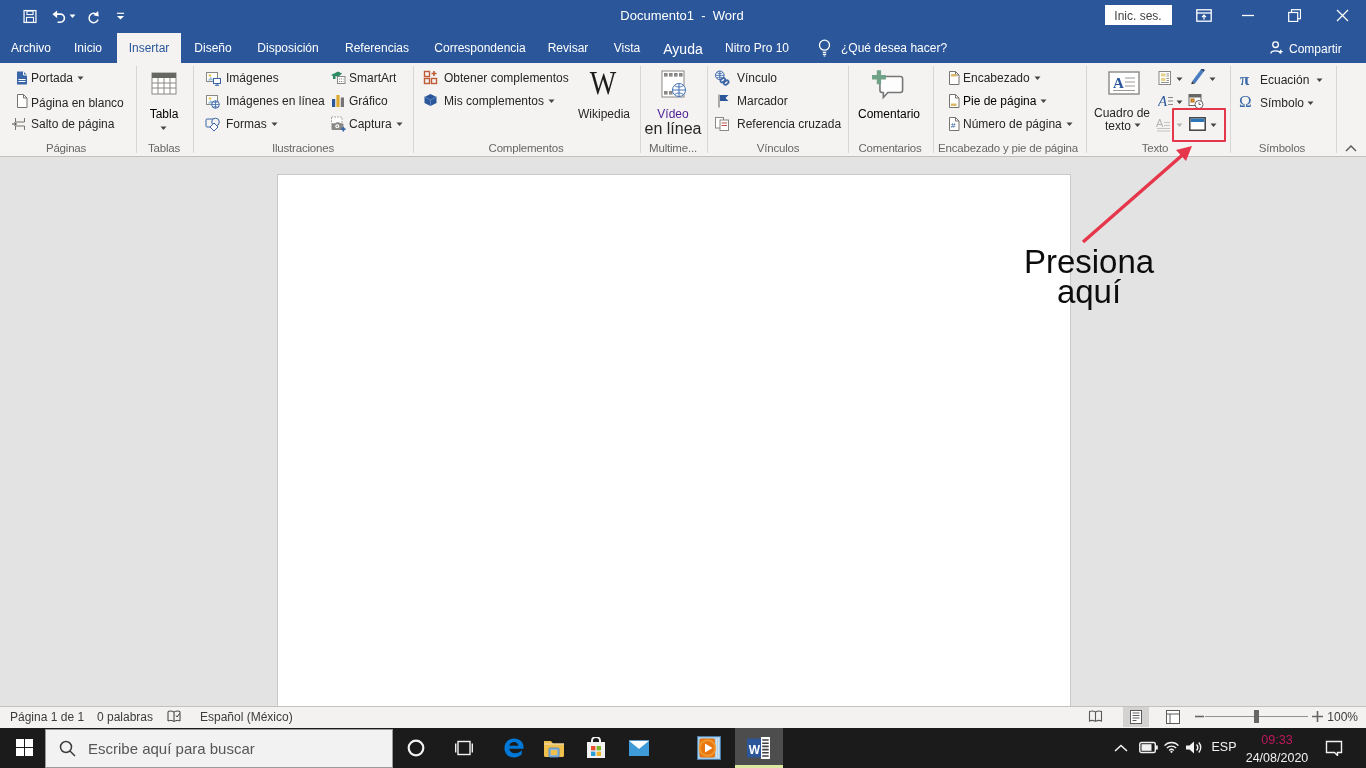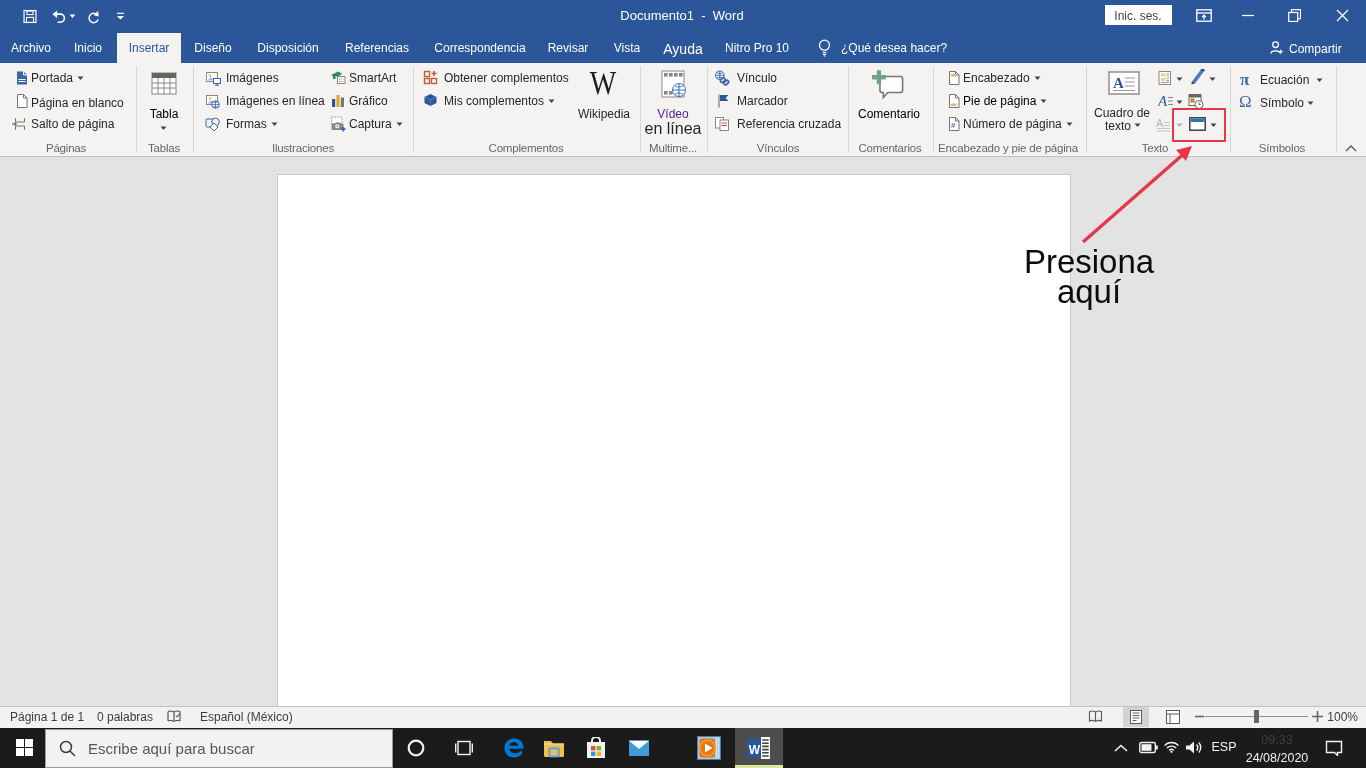--- a/index.html
+++ b/index.html
@@ -459,17 +459,17 @@
     </svg>
 <svg style="position:absolute;left:1163px;top:741px;" width="17" height="13" viewBox="0 0 17 14">
       <path d="M1 5 a10 10 0 0 1 15 0 M3.5 7.6 a7 7 0 0 1 10 0 M6 10.2 a3.6 3.6 0 0 1 5 0" fill="none" stroke="#f2f2f2" stroke-width="1.5"></path>
       <circle cx="8.5" cy="11.7" r="1.2" fill="#f2f2f2"></circle>
     </svg>
 <svg style="position:absolute;left:1185px;top:740px;" width="18" height="15" viewBox="0 0 18 15">
       <path d="M1 5.5 h3.5 L9 1.5 v12 L4.5 9.5 H1 Z" fill="#f2f2f2"></path>
       <path d="M11.5 4.5 a4.5 4.5 0 0 1 0 6 M13.8 2.5 a7.5 7.5 0 0 1 0 10" fill="none" stroke="#f2f2f2" stroke-width="1.4"></path>
     </svg>
 <div style="left:1224px;transform:translateX(-50%);position:absolute;top:741px;font-size:12.5px;line-height:1;color:#f2f2f2;white-space:nowrap;font-weight:normal;font-family:'Liberation Sans',sans-serif;">ESP</div>
-<div style="left:1277px;transform:translateX(-50%);position:absolute;top:734px;font-size:12.5px;line-height:1;color:#404040;white-space:nowrap;font-weight:normal;font-family:'Liberation Sans',sans-serif;">09:33</div>
+<div style="left:1277px;transform:translateX(-50%);position:absolute;top:734px;font-size:12.5px;line-height:1;color:#be185d;white-space:nowrap;font-weight:normal;font-family:'Liberation Sans',sans-serif;">09:33</div>
 <div style="left:1277px;transform:translateX(-50%);position:absolute;top:752px;font-size:12.5px;line-height:1;color:#f2f2f2;white-space:nowrap;font-weight:normal;font-family:'Liberation Sans',sans-serif;">24/08/2020</div>
 <svg style="position:absolute;left:1325px;top:740px;" width="18" height="16" viewBox="0 0 18 16">
       <path d="M1.5 1.5 h15 v11 h-4 v3 l-3 -3 h-8 z" fill="none" stroke="#f2f2f2" stroke-width="1.4"></path>
     </svg>
 </div>
 </body></html>

